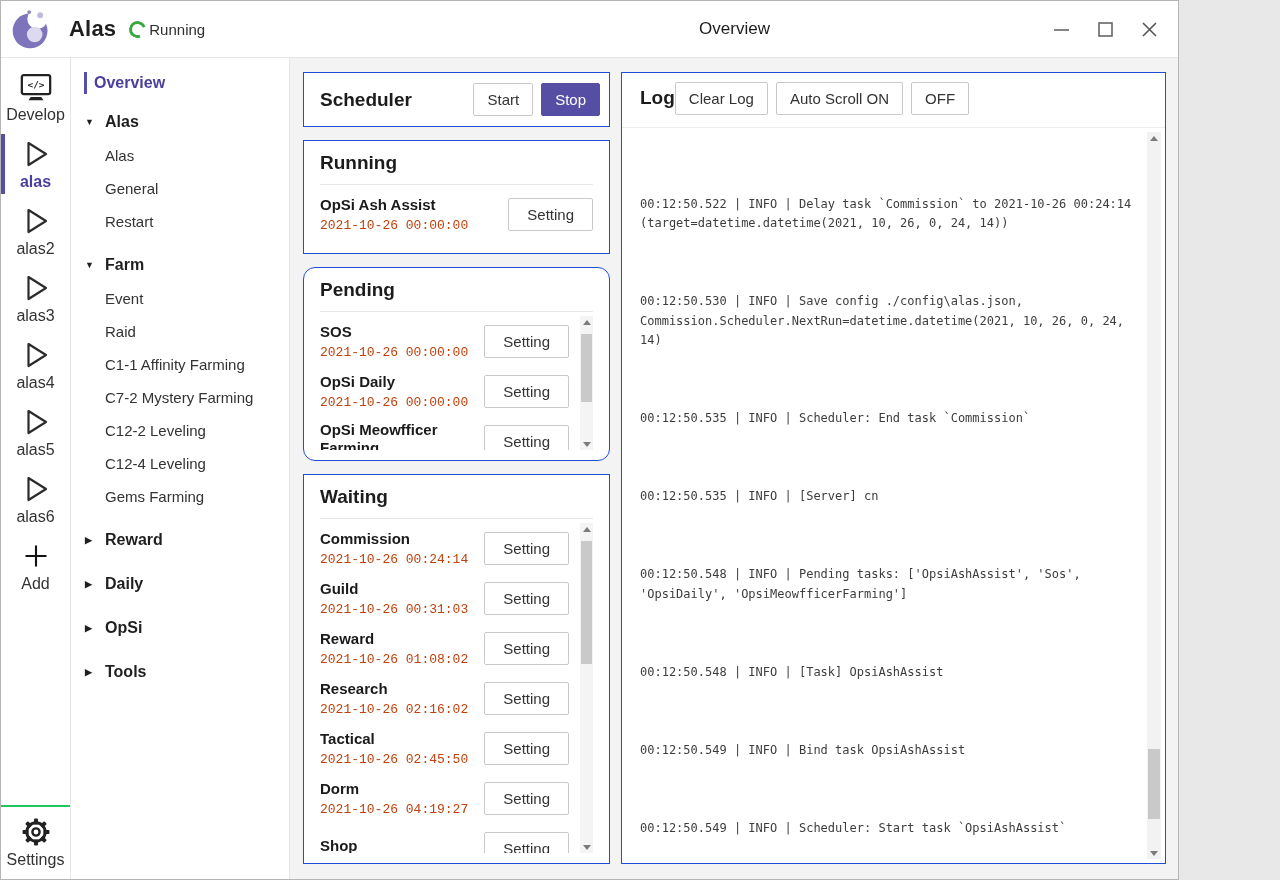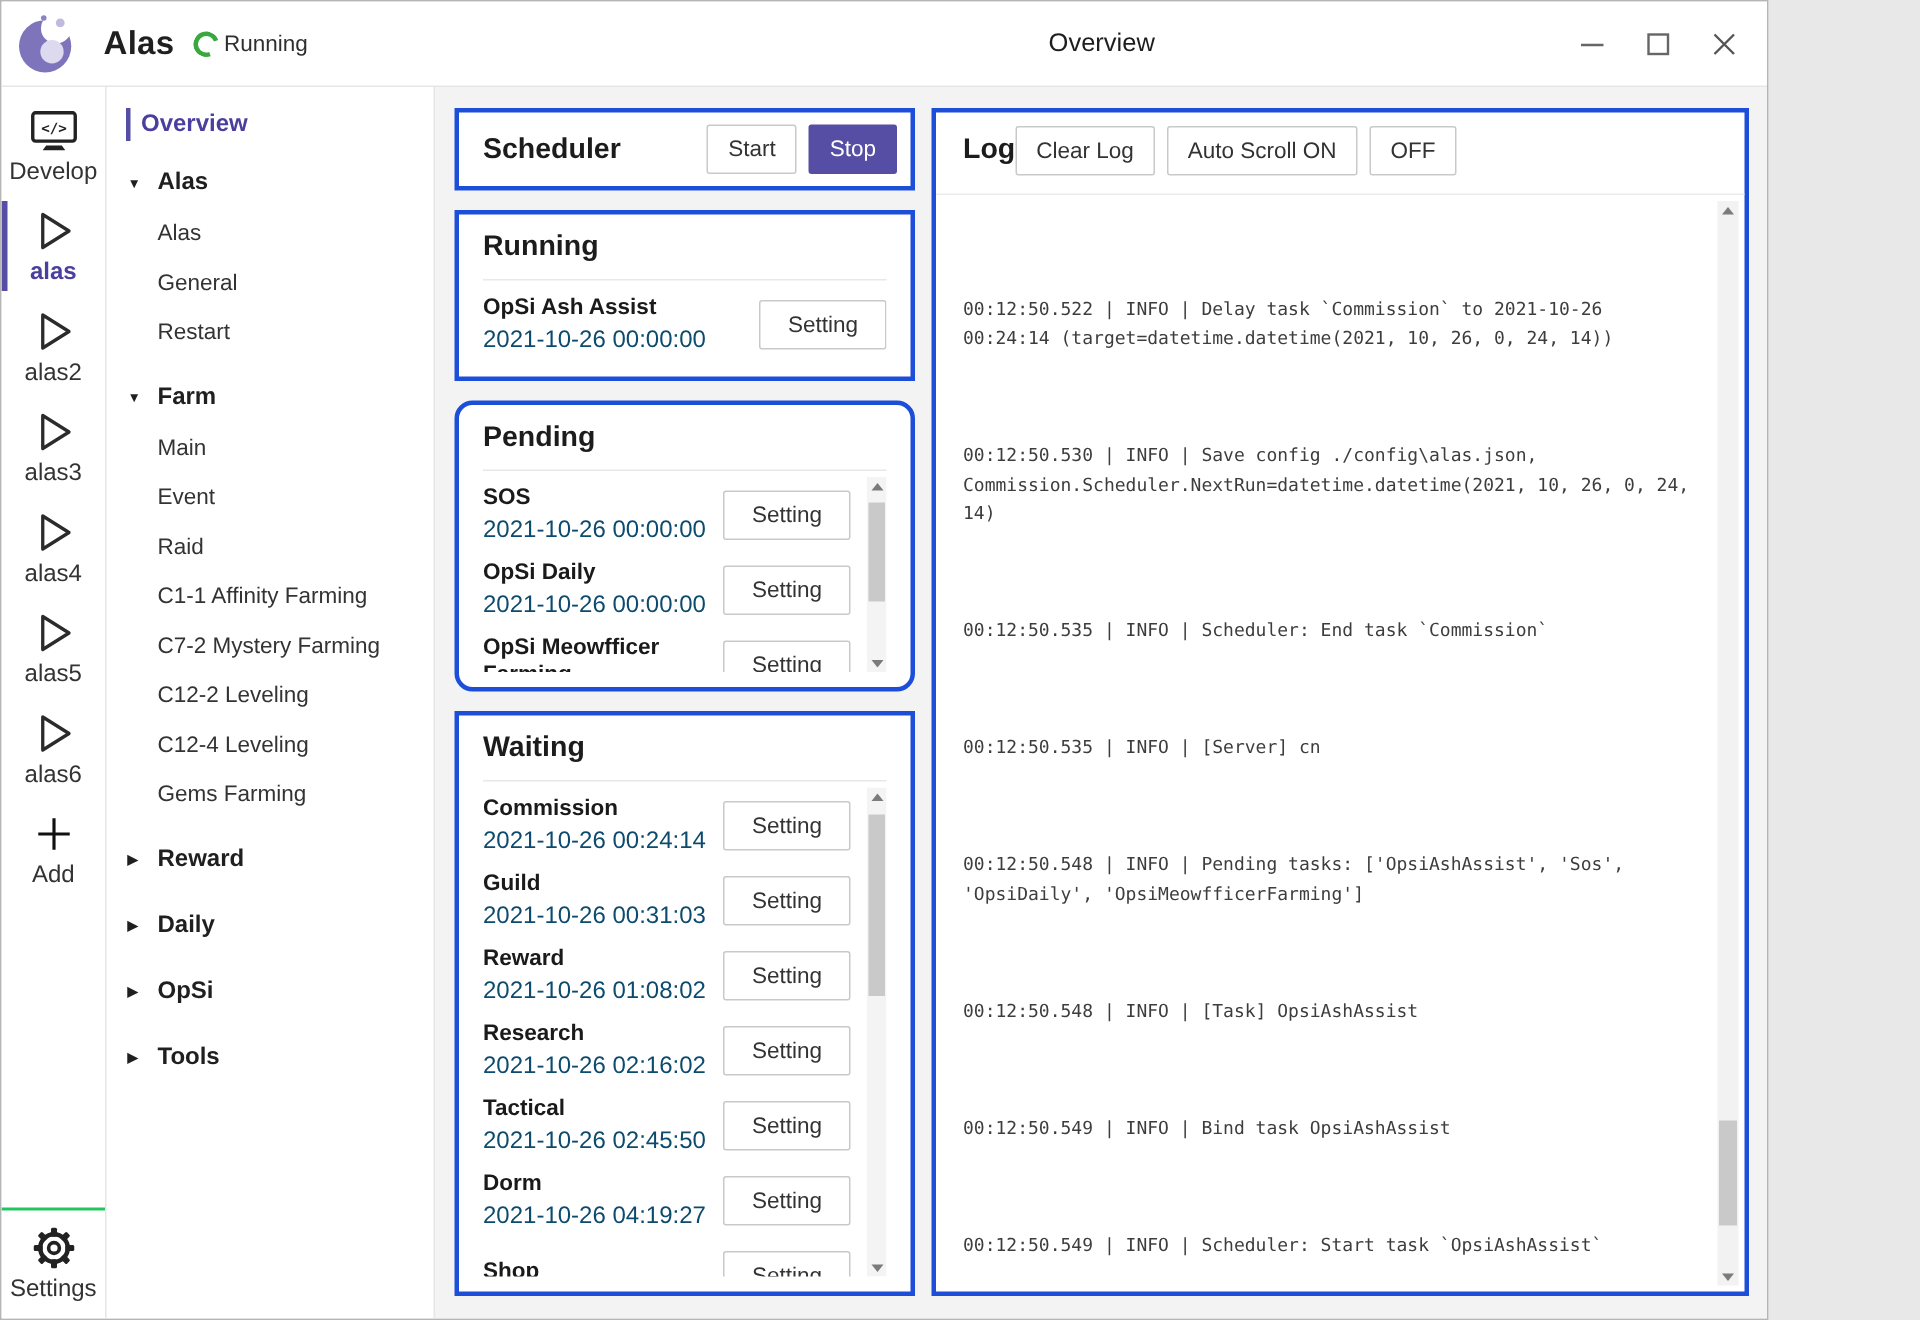--- a/index.html
+++ b/index.html
@@ -82,21 +82,21 @@
     font-size:16px; font-weight:bold; color:#1f1f1f; cursor:pointer;
   }
   .nav-arrow { font-size:9px; color:#1f1f1f; margin-right:9px; width:11px; }
   .nav-child {
     padding:8px 0 8px 34px; font-size:15px; color:#333; cursor:pointer; white-space:nowrap;
   }
 
   
   .content { flex:1; min-width:0; background:#f3f3f3; padding:14px 12px 15px 13px; display:flex; gap:11px; }
   .col-mid { width:307px; flex:0 0 307px; display:flex; flex-direction:column; min-height:0; }
-  .panel { background:#fff; border:3px solid #1d4ed8; }
+  .panel { background:#fff; border:1px solid #1d4ed8; }
 
   .scheduler-panel {
     height:55px; flex:0 0 55px; margin-bottom:13px;
     display:flex; align-items:center; justify-content:space-between;
     padding:0 9px 0 16px;
   }
   .panel-title { font-size:19px; font-weight:600; color:#1c1c1c; }
   .btn {
     background:#fff; border:1px solid #c9c9c9; border-radius:2px;
     font-family:inherit; font-size:15px; color:#333;
@@ -112,21 +112,21 @@
   .section-header {
     font-size:19px; font-weight:600; color:#1c1c1c;
     padding-bottom:10px; border-bottom:1px solid #e8e8e8; flex:0 0 auto;
   }
   .task-list-wrap { position:relative; flex:1; min-height:0; overflow:hidden; margin-top:4px; }
   .task-list { overflow:hidden; height:100%; }
   .task-list.scrollable { padding-right:24px; }
   .task-row { display:flex; align-items:center; justify-content:space-between; height:50px; }
   .task-info { min-width:0; }
   .task-name { font-size:15px; font-weight:600; color:#1a1a1a; max-width:162px; line-height:18px; }
-  .task-time { font-size:16px; color:#0c4a6e; margin-top:4px; }
+  .task-time { font-size:13px; color:#c2410c; margin-top:4px;font-family:Liberation Mono, monospace; }
   .btn-setting { padding:7px 18px; flex:0 0 auto; }
 
   
   .vscroll {
     position:absolute; right:0; top:0; bottom:0; width:13px;
     background:#f4f4f4; display:flex; flex-direction:column; cursor:default;
   }
   .sb-btn { flex:0 0 12px; display:flex; align-items:center; justify-content:center; cursor:pointer; }
   .tri-up { width:0; height:0; border-left:4px solid transparent; border-right:4px solid transparent; border-bottom:5px solid #7b7b7b; }
   .tri-down { width:0; height:0; border-left:4px solid transparent; border-right:4px solid transparent; border-top:5px solid #7b7b7b; }
@@ -290,21 +290,20 @@
             <span class="nav-arrow">▼</span>
             <span>Alas</span>
           </div>
           <div class="nav-child">Alas</div>
           <div class="nav-child">General</div>
           <div class="nav-child">Restart</div>
           <div class="nav-section-header">
             <span class="nav-arrow">▼</span>
             <span>Farm</span>
           </div>
-          <div class="nav-child">Main</div>
           <div class="nav-child">Event</div>
           <div class="nav-child">Raid</div>
           <div class="nav-child">C1-1 Affinity Farming</div>
           <div class="nav-child">C7-2 Mystery Farming</div>
           <div class="nav-child">C12-2 Leveling</div>
           <div class="nav-child">C12-4 Leveling</div>
           <div class="nav-child">Gems Farming</div>
           <div class="nav-section-header">
             <span class="nav-arrow">▶</span>
             <span>Reward</span>

